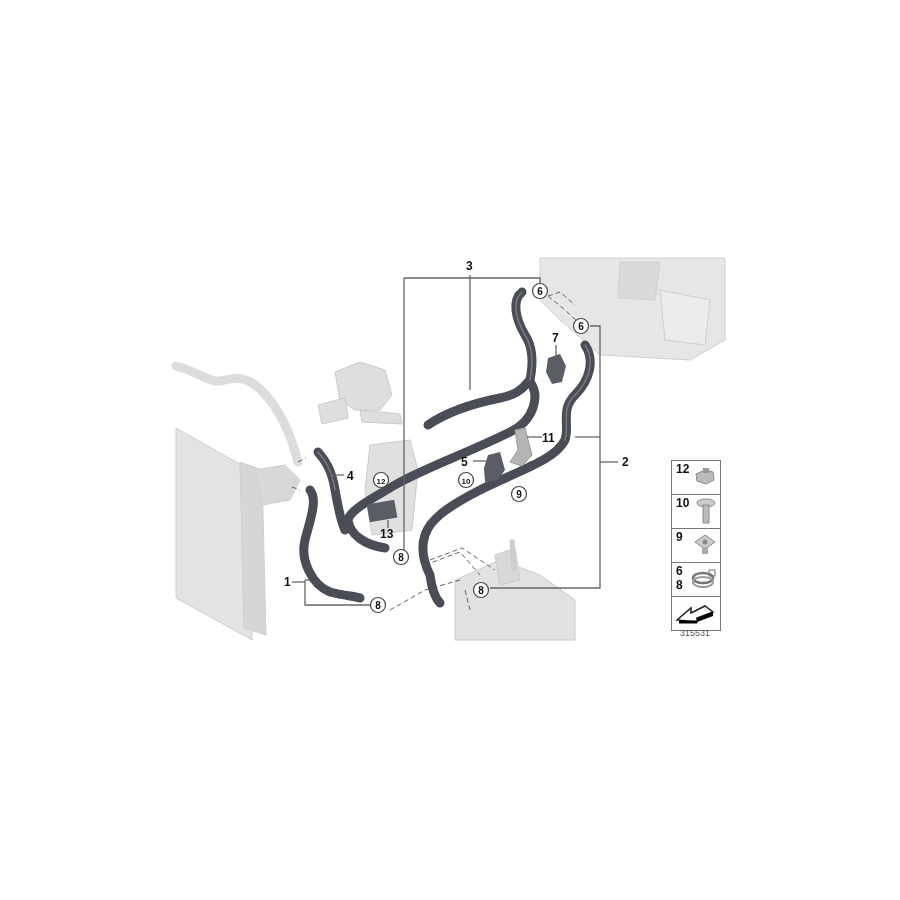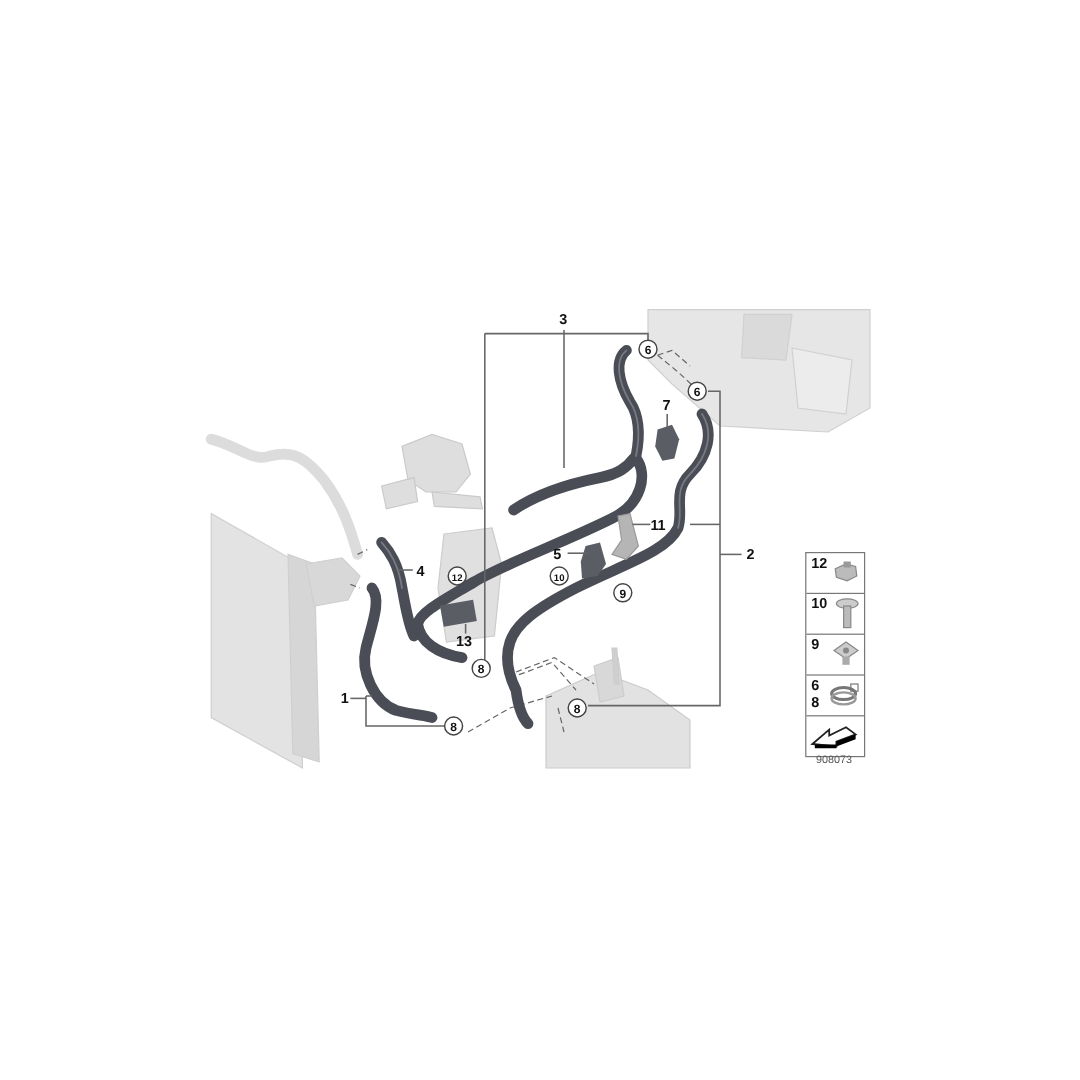--- a/index.html
+++ b/index.html
@@ -177,13 +177,13 @@
   <div class="legend-cell">
     <span class="legend-icon" style="left:3px;right:auto">
       <svg width="40" height="26" viewBox="0 0 40 26">
           <path d="M2 20 L16 8 L16 13 L30 6 L38 12 L22 18 L22 22 Z" fill="#fff" stroke="#222" stroke-width="1.5"></path>
           <path d="M4 22 L22 22" stroke="#000" stroke-width="3"></path>
           <path d="M22 18 L38 12 L38 16 L22 22 Z" fill="#000"></path>
         </svg>
     </span>
   </div>
 </div>
-<div class="ref-num">908073</div>
+<div class="ref-num">315531</div>
 
 </body></html>

